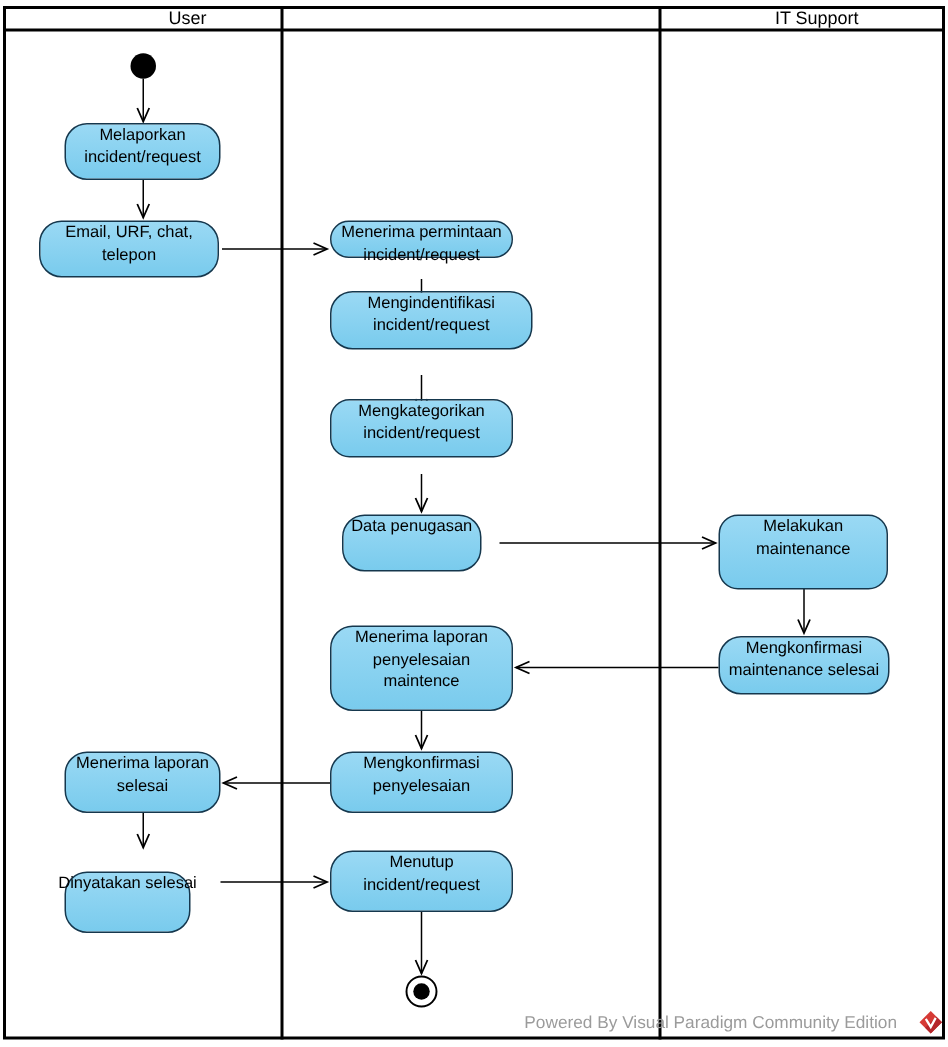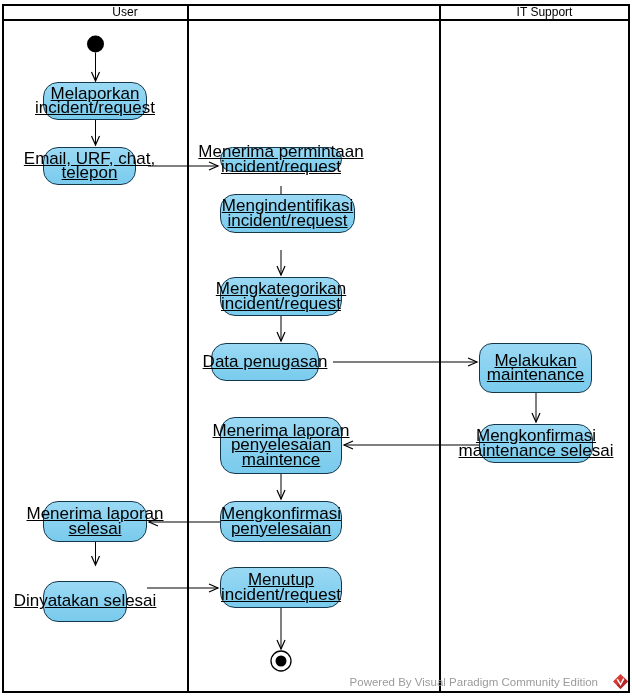--- a/index.html
+++ b/index.html
@@ -14,22 +14,22 @@
   .lane-head{position:absolute;top:5px;height:14px;line-height:14px;text-align:center;
              font-size:12px;color:#000;}
   .lh1{left:2px;width:206px;margin-left:20px;} .lh2{left:189px;width:250px;} .lh3{left:441px;width:207px;}
 
   
   #edge-layer{position:absolute;left:0;top:0;width:632px;height:698px;}
 
   
   .node{position:absolute;box-sizing:border-box;border:1px solid #15374d;border-radius:15px;
         background:linear-gradient(180deg,#9ad9f4 0%,#79cbed 100%);
-        display:flex;flex-direction:column;align-items:center;justify-content:center;
-        text-align:center;font-size:17px;line-height:14.5px;color:#000;text-decoration:underline;}
+        display:flex;flex-direction:column;align-items:center;justify-content:flex-start;
+        text-align:center;font-size:11px;line-height:14.5px;color:#000;}
   .node div{white-space:nowrap;}
 
   
   .watermark{position:absolute;top:673px;right:3px;display:flex;align-items:center;gap:14px;
              font-size:11.5px;color:#9b9b9b;}
 </style>
 </head>
 <body>
 
 <div class="canvas">
@@ -67,37 +67,37 @@
         <circle cx="281" cy="661" r="10" fill="#fff" stroke="#000" stroke-width="1.3"></circle>
         <circle cx="281" cy="661" r="5.5" fill="#000"></circle>
       </g>
     </svg>
 
   <div id="node-layer">
       <div class="node" style="left: 43px; top: 82px; width: 104px; height: 38px;">
         <div>Melaporkan</div>
         <div>incident/request</div>
       </div>
-      <div class="node" style="left: 43px; top: 147px; width: 93px; height: 38px;">
+      <div class="node" style="left: 26px; top: 147px; width: 120px; height: 38px;">
         <div>Email, URF, chat,</div>
         <div>telepon</div>
       </div>
       <div class="node" style="left: 220px; top: 147px; width: 122px; height: 25px;">
         <div>Menerima permintaan</div>
         <div>incident/request</div>
       </div>
       <div class="node" style="left: 220px; top: 194px; width: 135px; height: 39px;">
         <div>Mengindentifikasi</div>
         <div>incident/request</div>
       </div>
-      <div class="node" style="left: 220px; top: 277px; width: 122px; height: 39px;">
+      <div class="node" style="left: 220px; top: 266px; width: 122px; height: 39px; border-radius: 13px;">
         <div>Mengkategorikan</div>
         <div>incident/request</div>
       </div>
-      <div class="node" style="left: 211px; top: 343px; width: 108px; height: 38px;">
+      <div class="node" style="left: 228px; top: 343px; width: 93px; height: 38px;">
         <div>Data penugasan</div>
       </div>
       <div class="node" style="left: 479px; top: 343px; width: 113px; height: 50px; border-radius: 13px;">
         <div>Melakukan</div>
         <div>maintenance</div>
       </div>
       <div class="node" style="left: 479px; top: 424px; width: 114px; height: 39px;">
         <div>Mengkonfirmasi</div>
         <div>maintenance selesai</div>
       </div>

